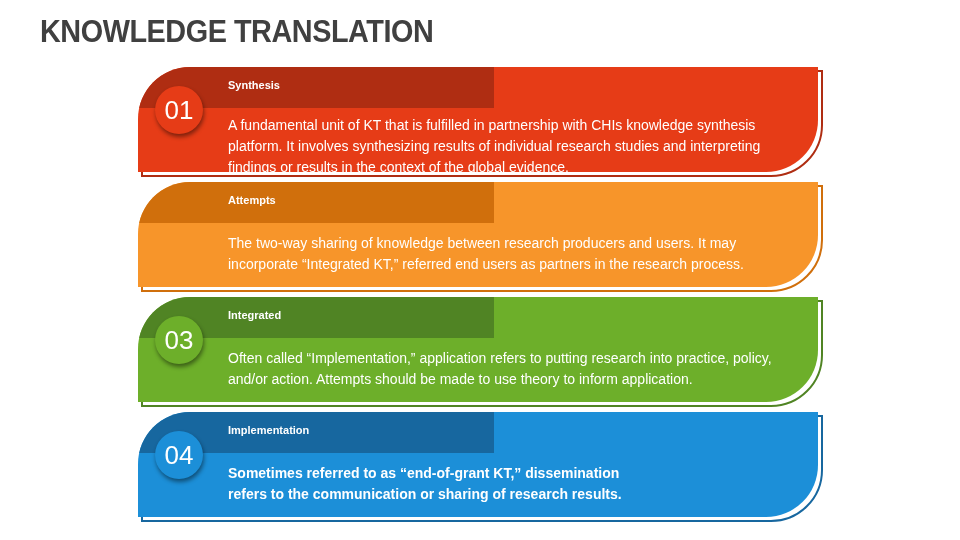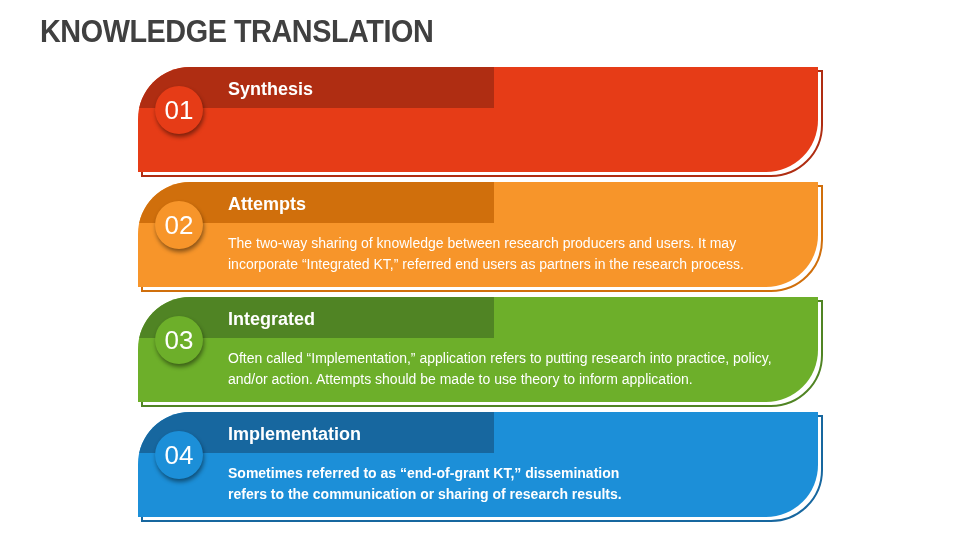--- a/index.html
+++ b/index.html
@@ -11,43 +11,43 @@
   .outline { position:absolute; left:3px; top:3px; width:682px; height:107px; box-sizing:border-box;
              border:2px solid var(--dark); border-top-left-radius:52px; border-bottom-right-radius:52px;
              background:#ffffff; }
   .body { position:absolute; left:0; top:0; width:680px; height:105px; background:var(--main);
           border-top-left-radius:52px; border-bottom-right-radius:52px; overflow:hidden; }
   .header-bar { position:absolute; left:0; top:0; width:356px; height:41px; background:var(--dark); }
   .badge { position:absolute; left:17px; top:19px; width:48px; height:48px; border-radius:50%;
            background:var(--main); box-shadow:1px 3px 4px rgba(0,0,0,0.45);
            display:flex; align-items:center; justify-content:center;
            color:#ffffff; font-weight:normal; font-size:26px; }
-  .heading { position:absolute; left:90px; top:12px; color:#ffffff; font-weight:bold; font-size:18px; }
+  .heading { position:absolute; left:90px; top:12px; color:#ffffff; font-weight:bold; font-size:11px; }
   .desc { position:absolute; left:90px; top:48px; width:570px; color:#ffffff; font-size:14px; line-height:21px; }
   .desc.two { top:51px; }
 </style>
 </head>
 <body>
 
 <div class="title">KNOWLEDGE TRANSLATION</div>
 
 <div class="card" style="top:67px; --main:#E63C17; --dark:#AF2D12;">
   <div class="outline"></div>
   <div class="body">
     <div class="header-bar"></div>
     <div class="badge">01</div>
     <div class="heading">Synthesis</div>
+    <div class="desc">A fundamental unit of KT that is fulfilled in partnership with CHIs knowledge synthesis platform. It involves synthesizing results of individual research studies and interpreting findings or results in the context of the global evidence.</div>
   </div>
 </div>
 
 <div class="card" style="top:182px; --main:#F7952A; --dark:#D06F0C;">
   <div class="outline"></div>
   <div class="body">
     <div class="header-bar"></div>
-    <div class="badge">02</div>
     <div class="heading">Attempts</div>
     <div class="desc two">The two-way sharing of knowledge between research producers and users. It may incorporate “Integrated KT,” referred end users as partners in the research process.</div>
   </div>
 </div>
 
 <div class="card" style="top:297px; --main:#6DAF2A; --dark:#508424;">
   <div class="outline"></div>
   <div class="body">
     <div class="header-bar"></div>
     <div class="badge">03</div>

